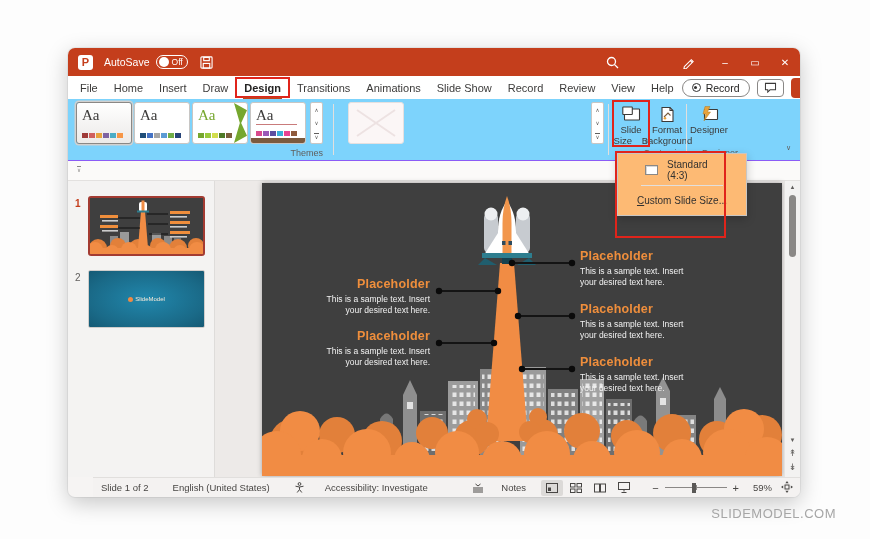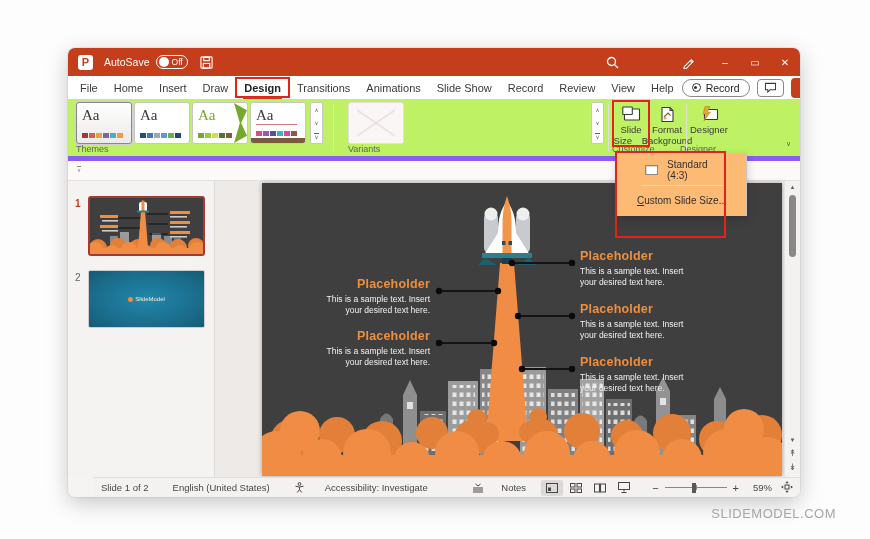--- a/index.html
+++ b/index.html
@@ -35,38 +35,38 @@
   .tab.active { color: #252423; font-weight: bold; }
   .tab.active::after { content: ""; position: absolute; bottom: 0; left: 7px; right: 7px; height: 2.5px; background: #C43E1C; }
   .anno-tab { position: absolute; inset: 1px -1px 1px -1px; border: 2px solid #E0241B; pointer-events: none; }
   .tab-actions { margin-left: auto; display: flex; align-items: center; gap: 7px; padding-right: 10px; }
   .record-btn { border: 1px solid #8A8886; border-radius: 11px; height: 18px; padding: 0 9px; display: flex; align-items: center; gap: 5px; font-size: 10.5px; color: #252423; background: #fff; }
   .rec-dot { width: 9px; height: 9px; border: 1.5px solid #333; border-radius: 50%; position: relative; }
   .rec-dot::after { content: ""; position: absolute; left: 1.5px; top: 1.5px; width: 3px; height: 3px; background: #333; border-radius: 50%; }
   .comment-btn { border: 1px solid #8A8886; border-radius: 4px; width: 27px; height: 18px; display: flex; align-items: center; justify-content: center; background: #fff; }
   .share-btn { background: #C43E1C; color: #fff; border-radius: 4px; height: 20px; padding: 0 9px; display: flex; align-items: center; gap: 5px; font-size: 10.5px; }
   
-  .ribbon { height: 62px; background: #bef264; position: relative; border-bottom: 5px solid #8b5cf6; }
+  .ribbon { height: 62px; background: #7dd3fc; position: relative; border-bottom: 1px solid #8b5cf6; }
   .cards { position: absolute; top: 3px; display: flex; gap: 2px; }
   .theme-card { width: 56px; height: 42px; background: #fff; border: 1px solid #C8C6C4; border-radius: 3px; position: relative; padding: 2px 5px; overflow: hidden; }
   .theme-card.selected { border: 1px solid #8A8886; background: linear-gradient(#fff, #ECEAE8); box-shadow: 0 0 0 1.5px #D2D0CE; }
   .aa { font-size: 15px; color: #3B3A39; font-family: "Liberation Serif", serif; line-height: 20px; }
   .aa.green { color: #76A72E; }
   .swatches { position: absolute; left: 5px; bottom: 5px; display: flex; gap: 1px; }
   .swatches i { width: 6px; height: 5px; display: block; }
   .green-chev { position: absolute; right: 0; top: 0; bottom: 0; width: 13px; background: #76A72E;
     clip-path: polygon(0 0, 100% 18%, 55% 50%, 100% 82%, 0 100%, 45% 50%); }
   .card4-rule { position: absolute; left: 5px; right: 8px; top: 21px; height: 1px; background: #C97B7B; }
   .card4-bar { position: absolute; left: 0; right: 0; bottom: 0; height: 5px; background: #7B5A3E; }
   .gallery-arrows { position: absolute; top: 3px; width: 13px; height: 42px; border: 1px solid #C8C6C4; border-radius: 2px; background: #fff;
     display: flex; flex-direction: column; }
   .gallery-arrows span { flex: 1; display: flex; align-items: center; justify-content: center; font-size: 5.5px; color: #605E5C; }
   .gallery-arrows .more i { font-style: normal; border-top: 1px solid #605E5C; font-size: 5.5px; line-height: 5px; padding-top: 1px; }
   .variant-card { width: 56px; height: 42px; background: #FBF6F6; border: 1px solid #E5E0E0; border-radius: 3px; }
-  .group-label { position: absolute; bottom: 2px; font-size: 9px; color: #605E5C; text-align: left; margin-top: 20px; }
+  .group-label { position: absolute; bottom: 2px; font-size: 9px; color: #605E5C; text-align: right; margin-top: 20px; }
   .vsep { position: absolute; top: 5px; bottom: 5px; width: 1px; background: #E1DFDD; }
   .big-btn { position: absolute; top: 4px; height: 54px; display: flex; flex-direction: column; align-items: center; font-size: 9.5px; color: #3B3A39; text-align: center; line-height: 10.5px; }
   .big-btn .ic { height: 22px; display: flex; align-items: center; }
   .bb-label { display: flex; align-items: center; gap: 12px; justify-content: center; }
   .bb-chev { font-size: 6px; color: #605E5C; }
   .anno-slidesize { position: absolute; left: 544px; top: 1px; width: 38px; height: 47px; border: 2px solid #E0241B; pointer-events: none; z-index: 5; }
   .ribbon-collapse { position: absolute; right: 9px; bottom: 8px; font-size: 7px; color: #605E5C; }
   
   .strip { position: absolute; left: 0; right: 0; top: 113px; height: 20px; background: #FBFAF9; border-bottom: 1px solid #E3E1DF; }
   .strip-collapse { position: absolute; left: 9px; top: 5px; font-size: 5.5px; color: #8A8886; border-top: 1px solid #8A8886; padding-top: 1px; line-height: 5px; }
@@ -271,21 +271,20 @@
           </svg>
       </div>
     </div>
     <div class="gallery-arrows" style="left:523px;">
       <span>∧</span>
       <span>∨</span>
       <span class="more">
           <i>∨</i>
         </span>
     </div>
-    <div class="group-label" style="left:280px; width:257px;">Variants</div>
     <div class="vsep" style="left:540px;"></div>
 
     <div class="big-btn" style="left:546px; width:34px;">
       <span class="ic">
         <svg width="19" height="16" viewBox="0 0 19 16" fill="#fff" stroke="#3B3A39" stroke-width="1.1">
           <rect x="2.5" y="3" width="15" height="11" rx="0.5"></rect>
             <rect x="0.8" y="1" width="9.5" height="7.5" rx="0.5"></rect>
         </svg>
       </span>
       <span>Slide</span>

